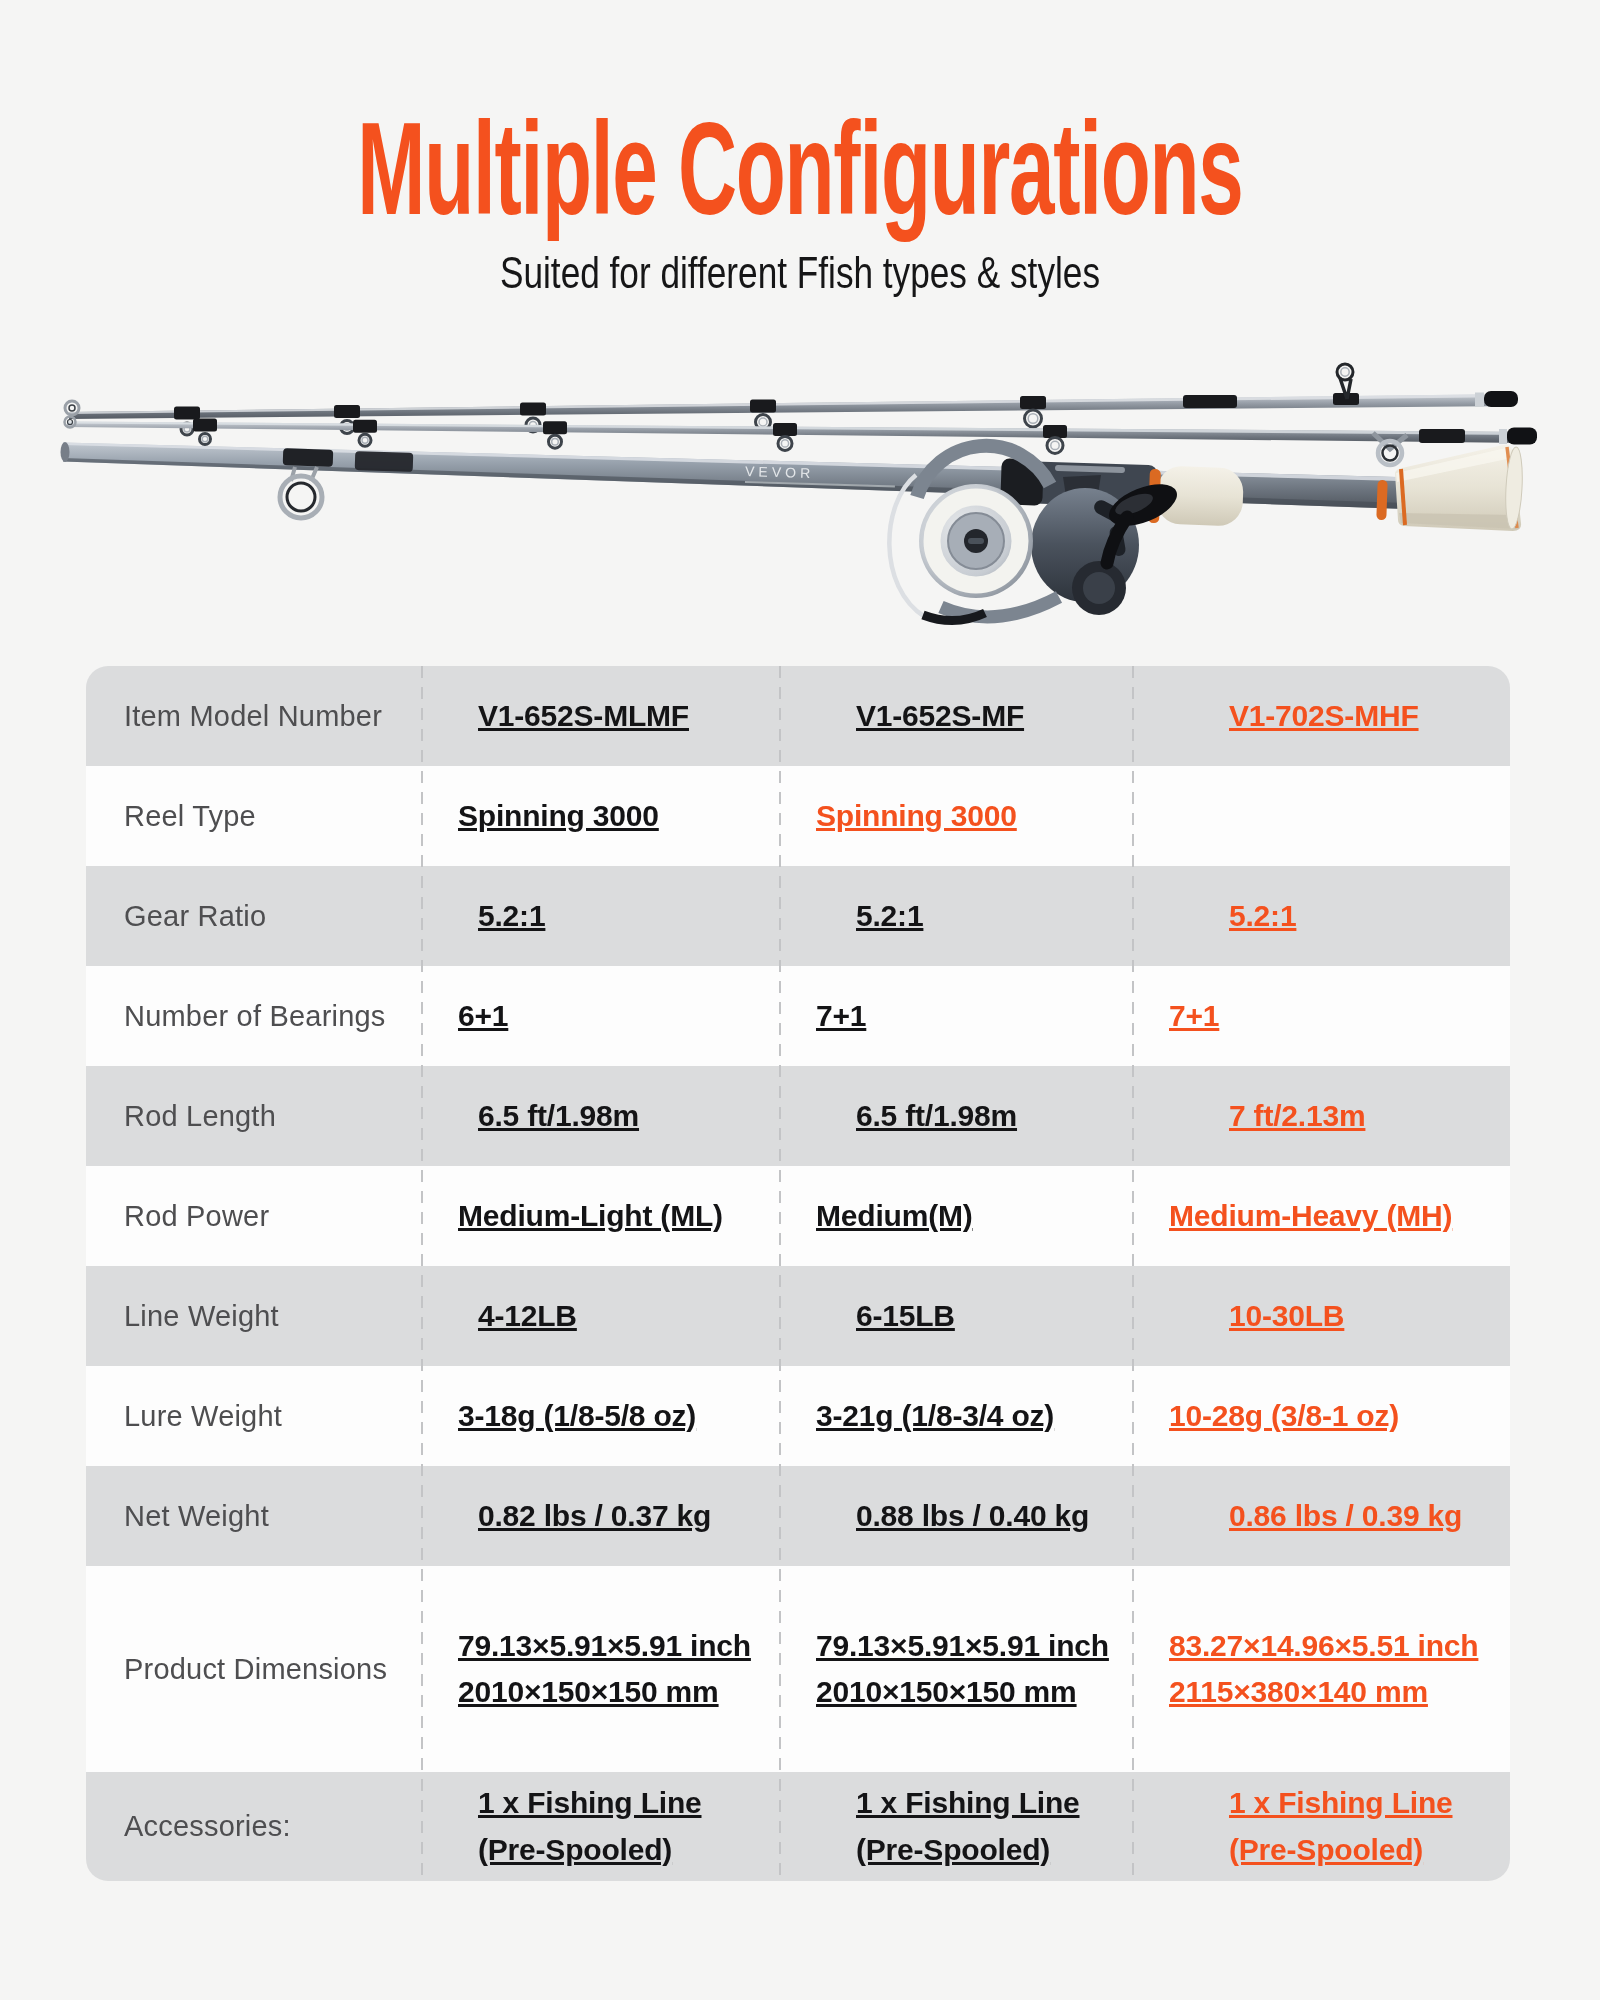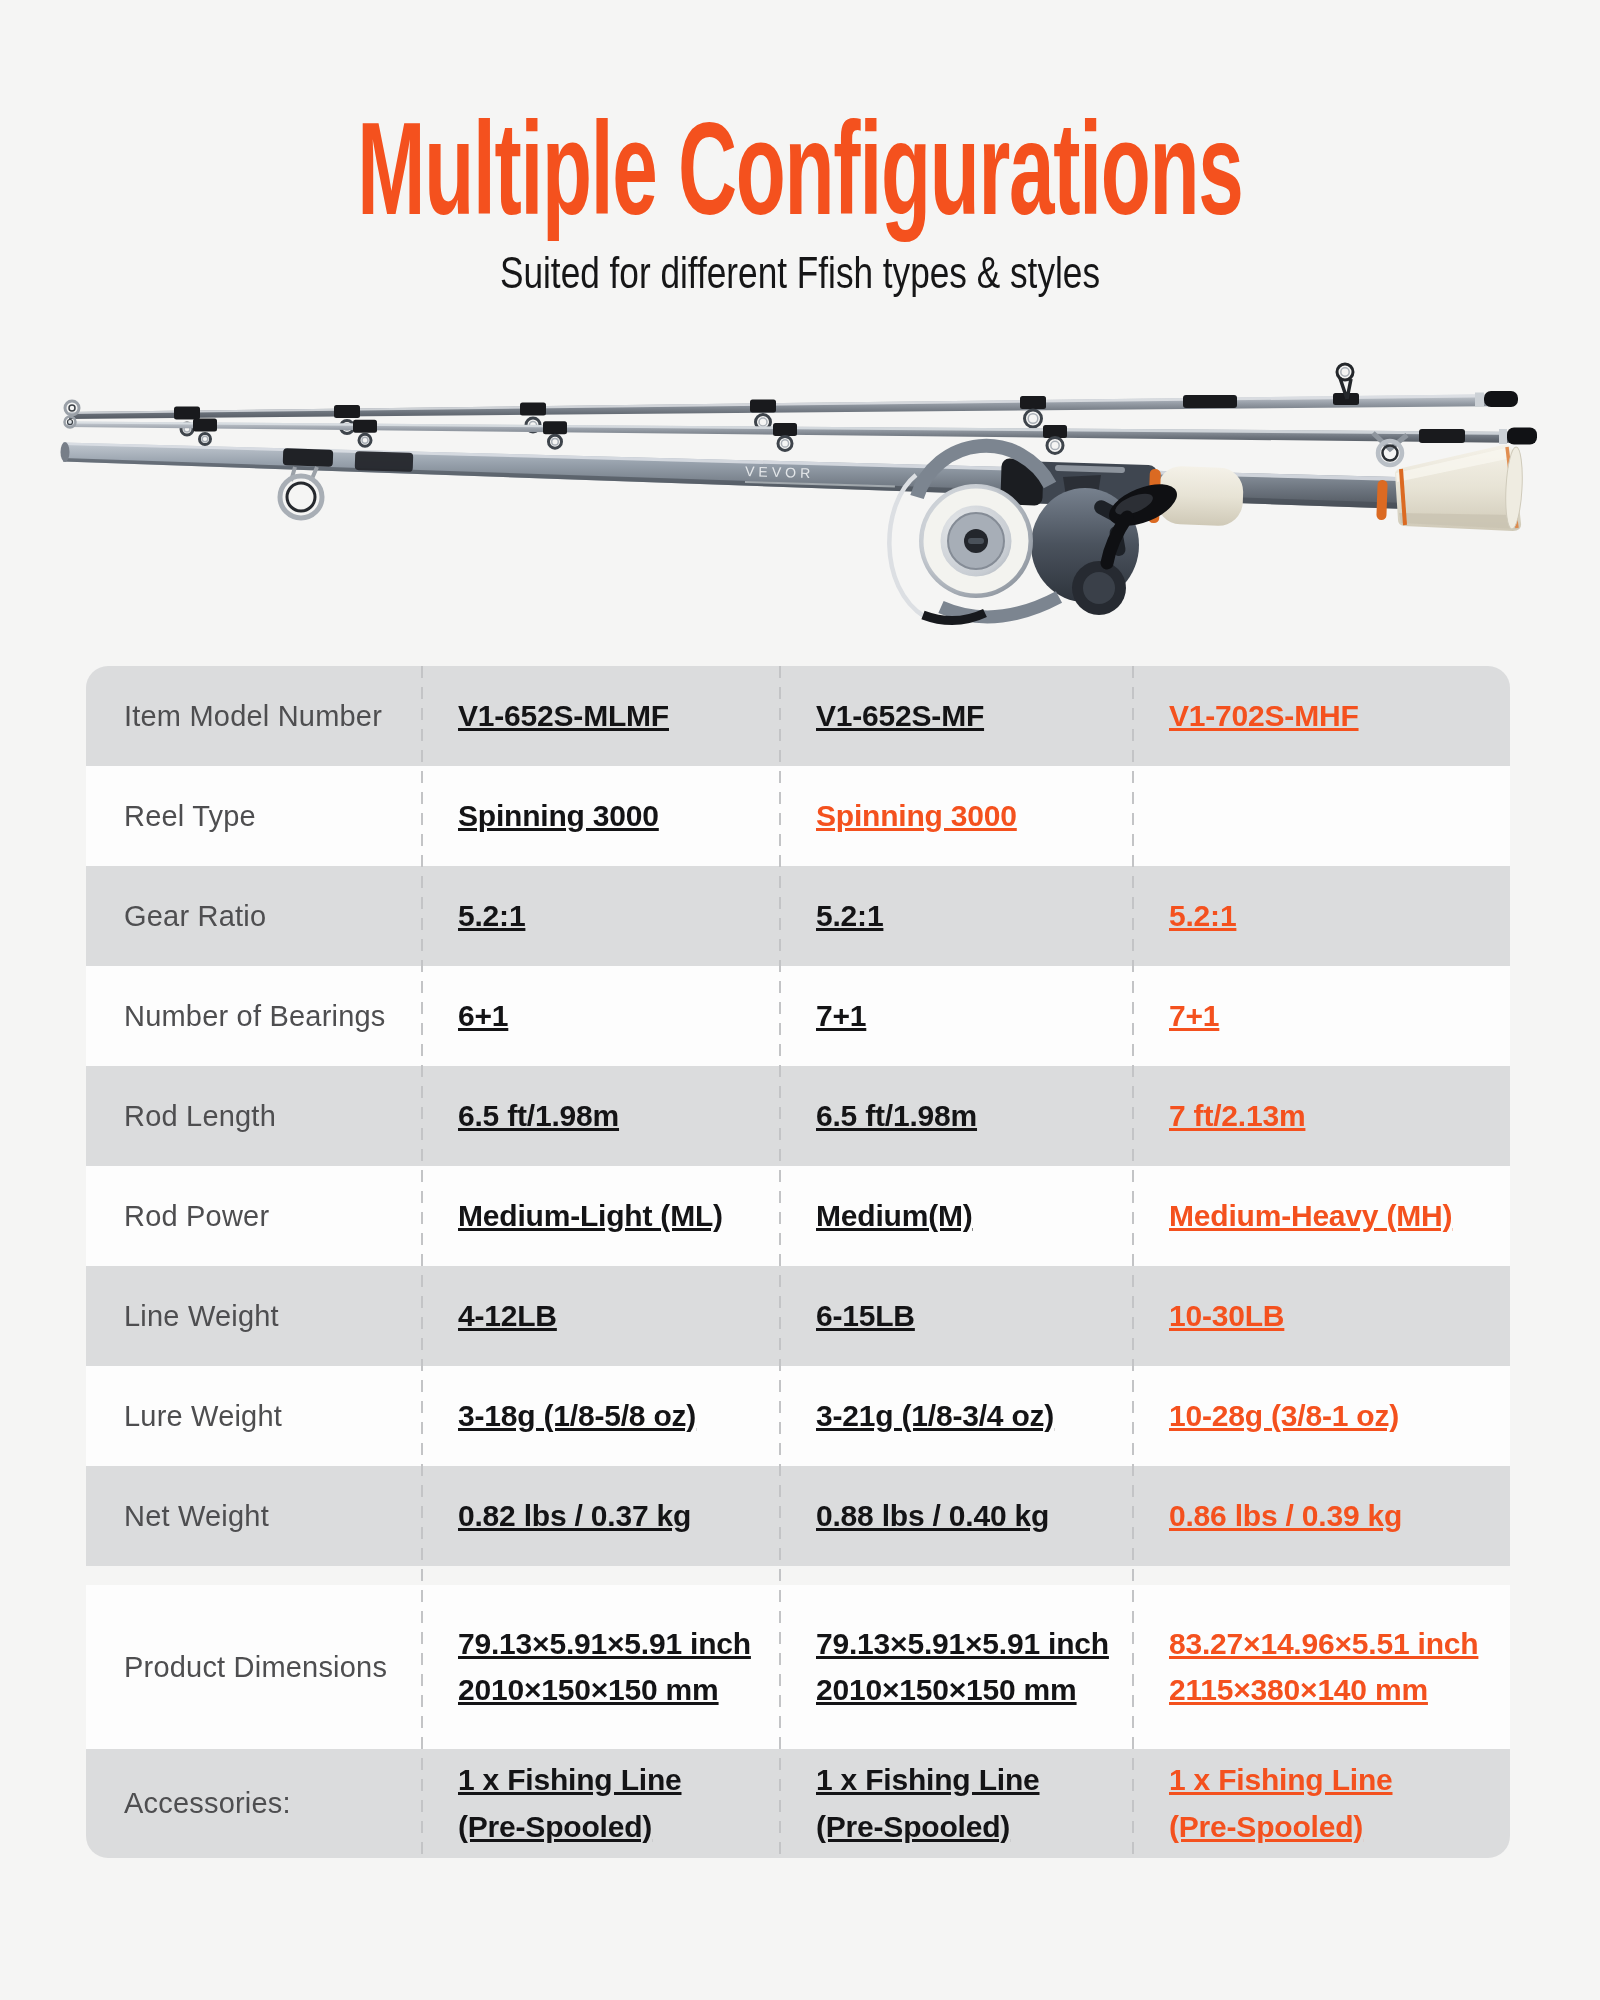--- a/index.html
+++ b/index.html
@@ -26,23 +26,23 @@
     position:absolute;top:248px;left:0;width:1600px;margin:0;
     text-align:center;font-size:44px;font-weight:400;color:#161617;white-space:nowrap;
   }
   .subtitle .squeeze2{display:inline-block;transform:scaleX(0.8);transform-origin:center;}
   .photo{position:absolute;left:55px;top:345px;width:1490px;height:310px;}
   .spec-table{
     position:absolute;left:86px;top:666px;width:1424px;
     border-radius:22px;overflow:hidden;
   }
   .row{display:grid;grid-template-columns:336px 358px 353px 377px;height:100px;}
-  .row.gray{background:var(--row-gray);}
+  .row.gray{background:var(--row-gray);gap:20px;}
   .row.white{background:var(--row-white);text-align:right;}
-  .row.tall1{height:164px;margin-top:19px;}
+  .row.tall1{height:206px;}
   .row.tall2{height:109px;}
   .cell{display:flex;flex-direction:column;justify-content:center;align-items:flex-start;padding-left:36px;padding-right:10px;}
   .cell.label{padding-left:38px;font-size:29px;font-weight:400;color:#4E4E50;letter-spacing:0.2px;}
   .cell.val{font-size:30px;font-weight:700;color:#141416;letter-spacing:-0.2px;text-decoration:underline;}
   .cell.val .line{display:block;line-height:1.55;}
   .cell.val.hl{color:var(--accent);}
   .vdiv{
     position:absolute;top:0;height:100%;width:2px;
     background:repeating-linear-gradient(180deg, var(--divider) 0 12px, transparent 12px 21px);
   }

